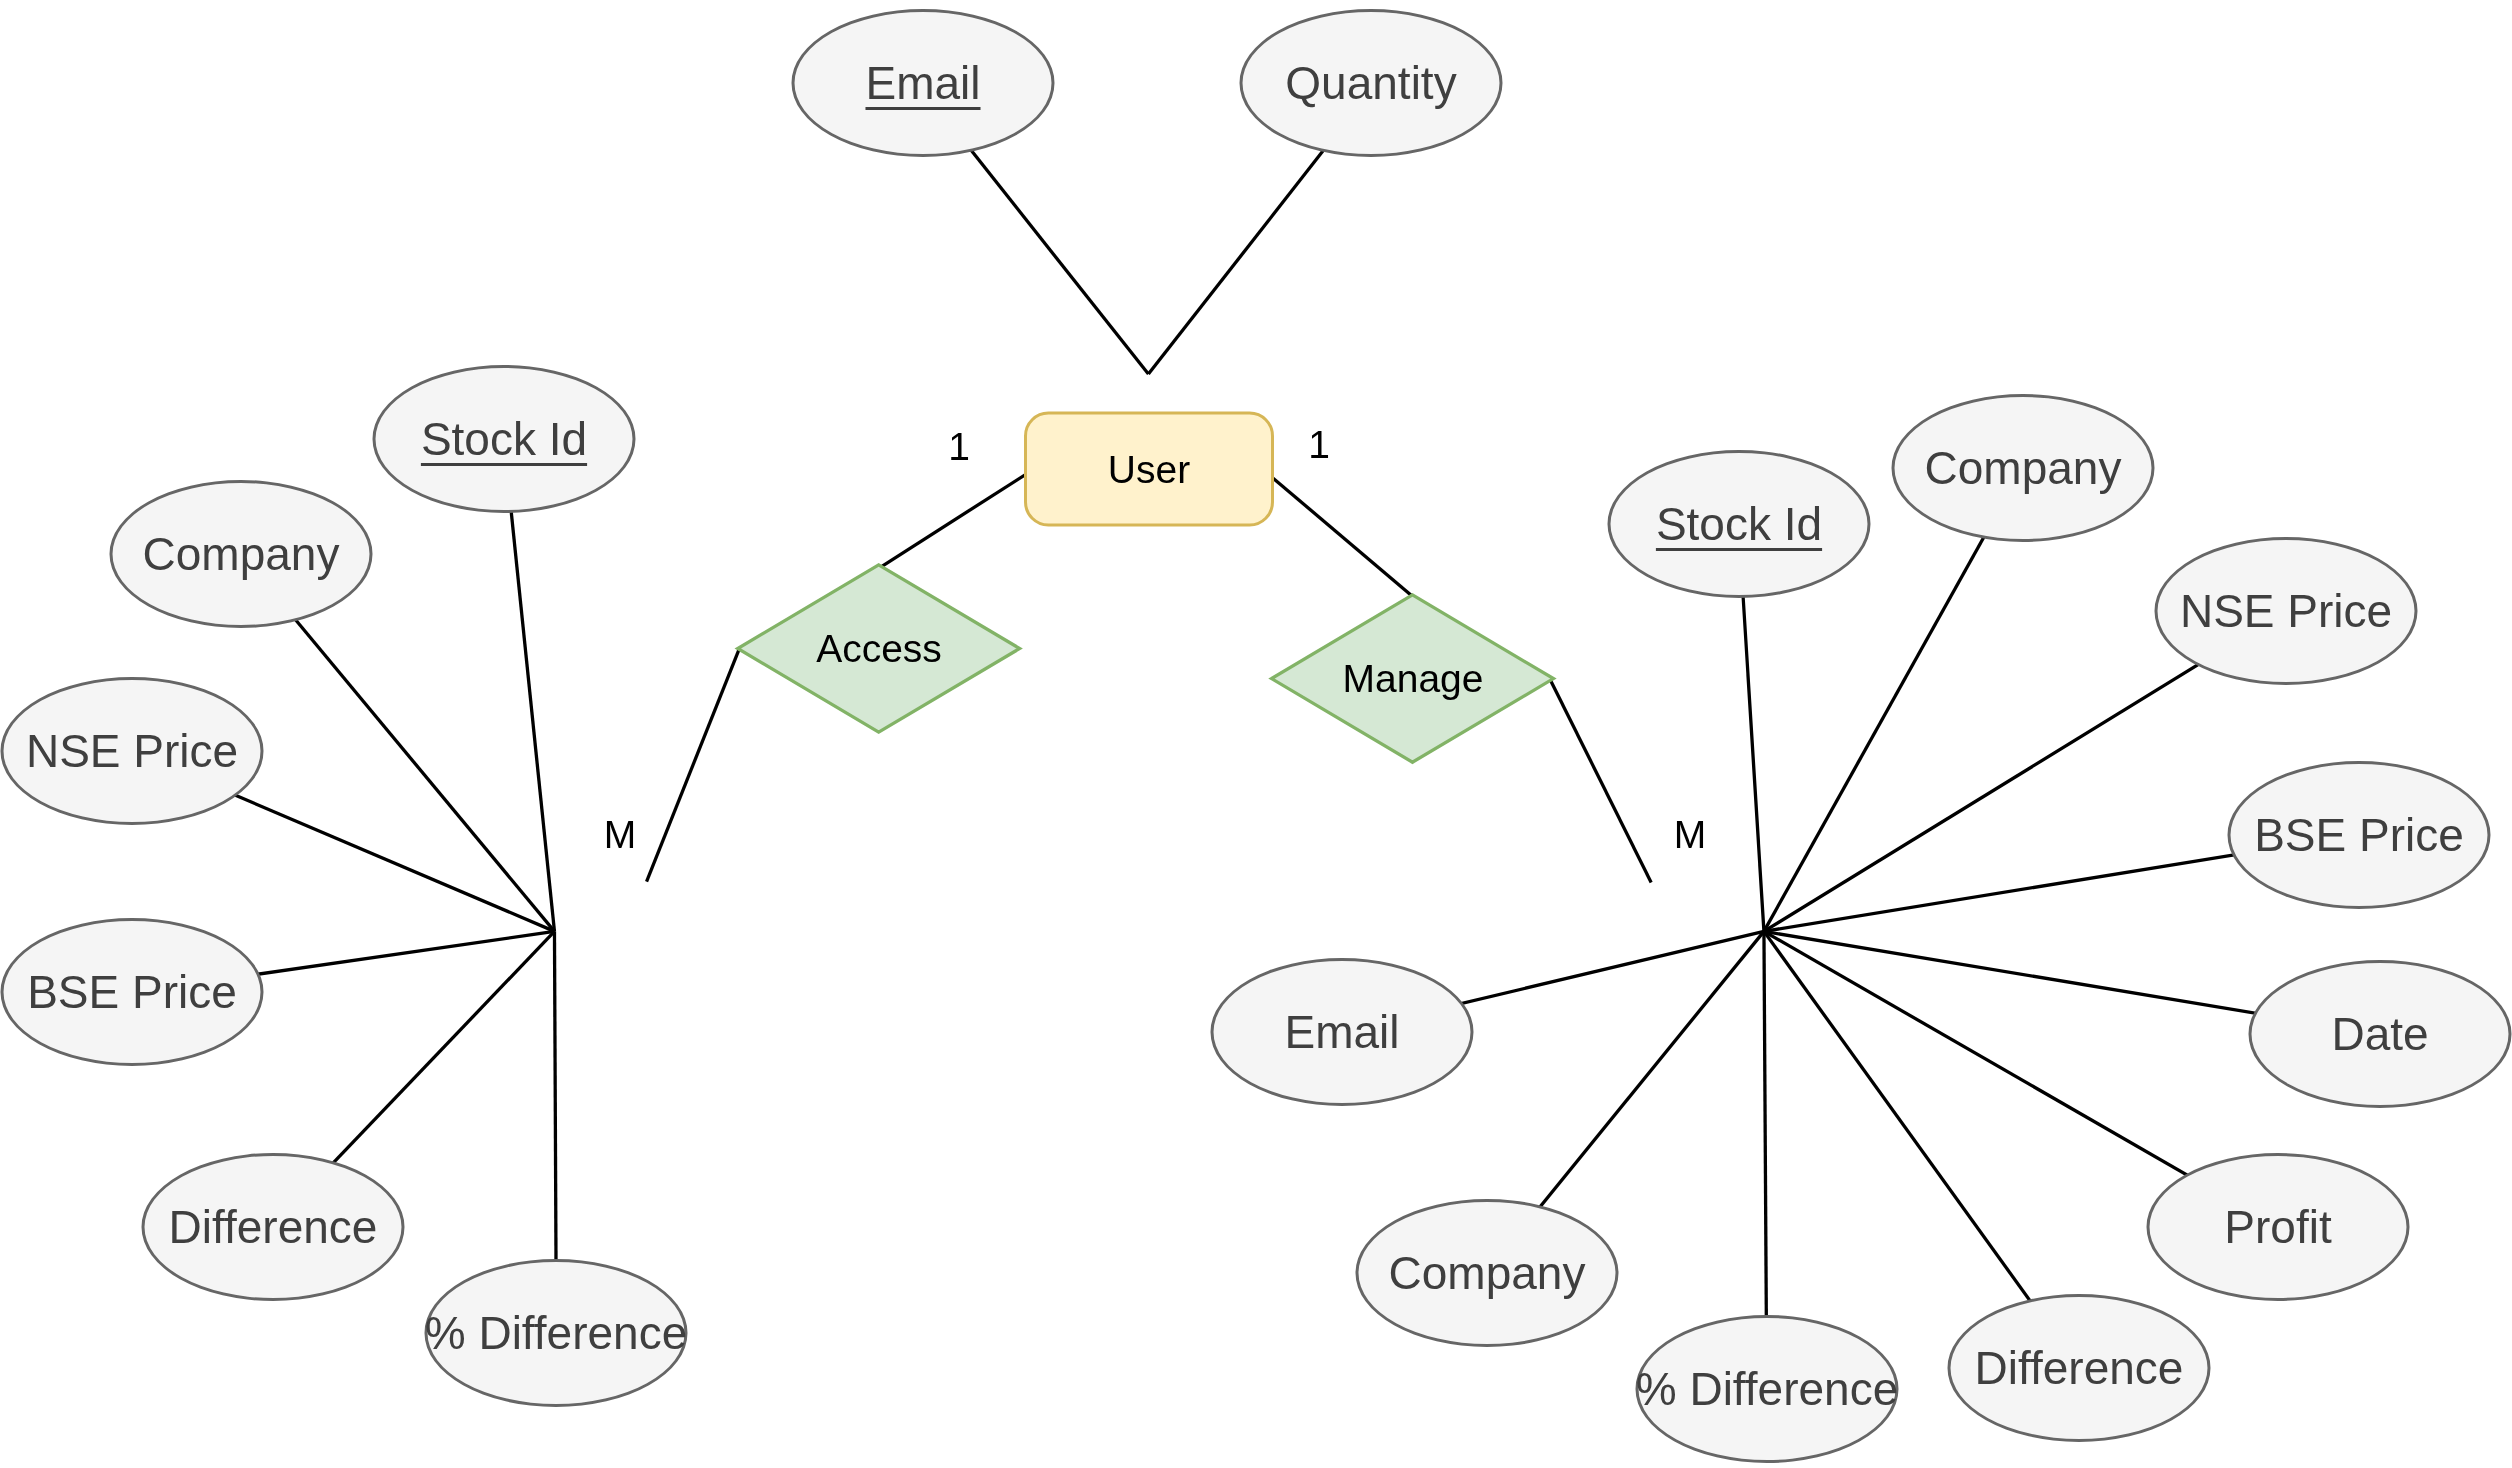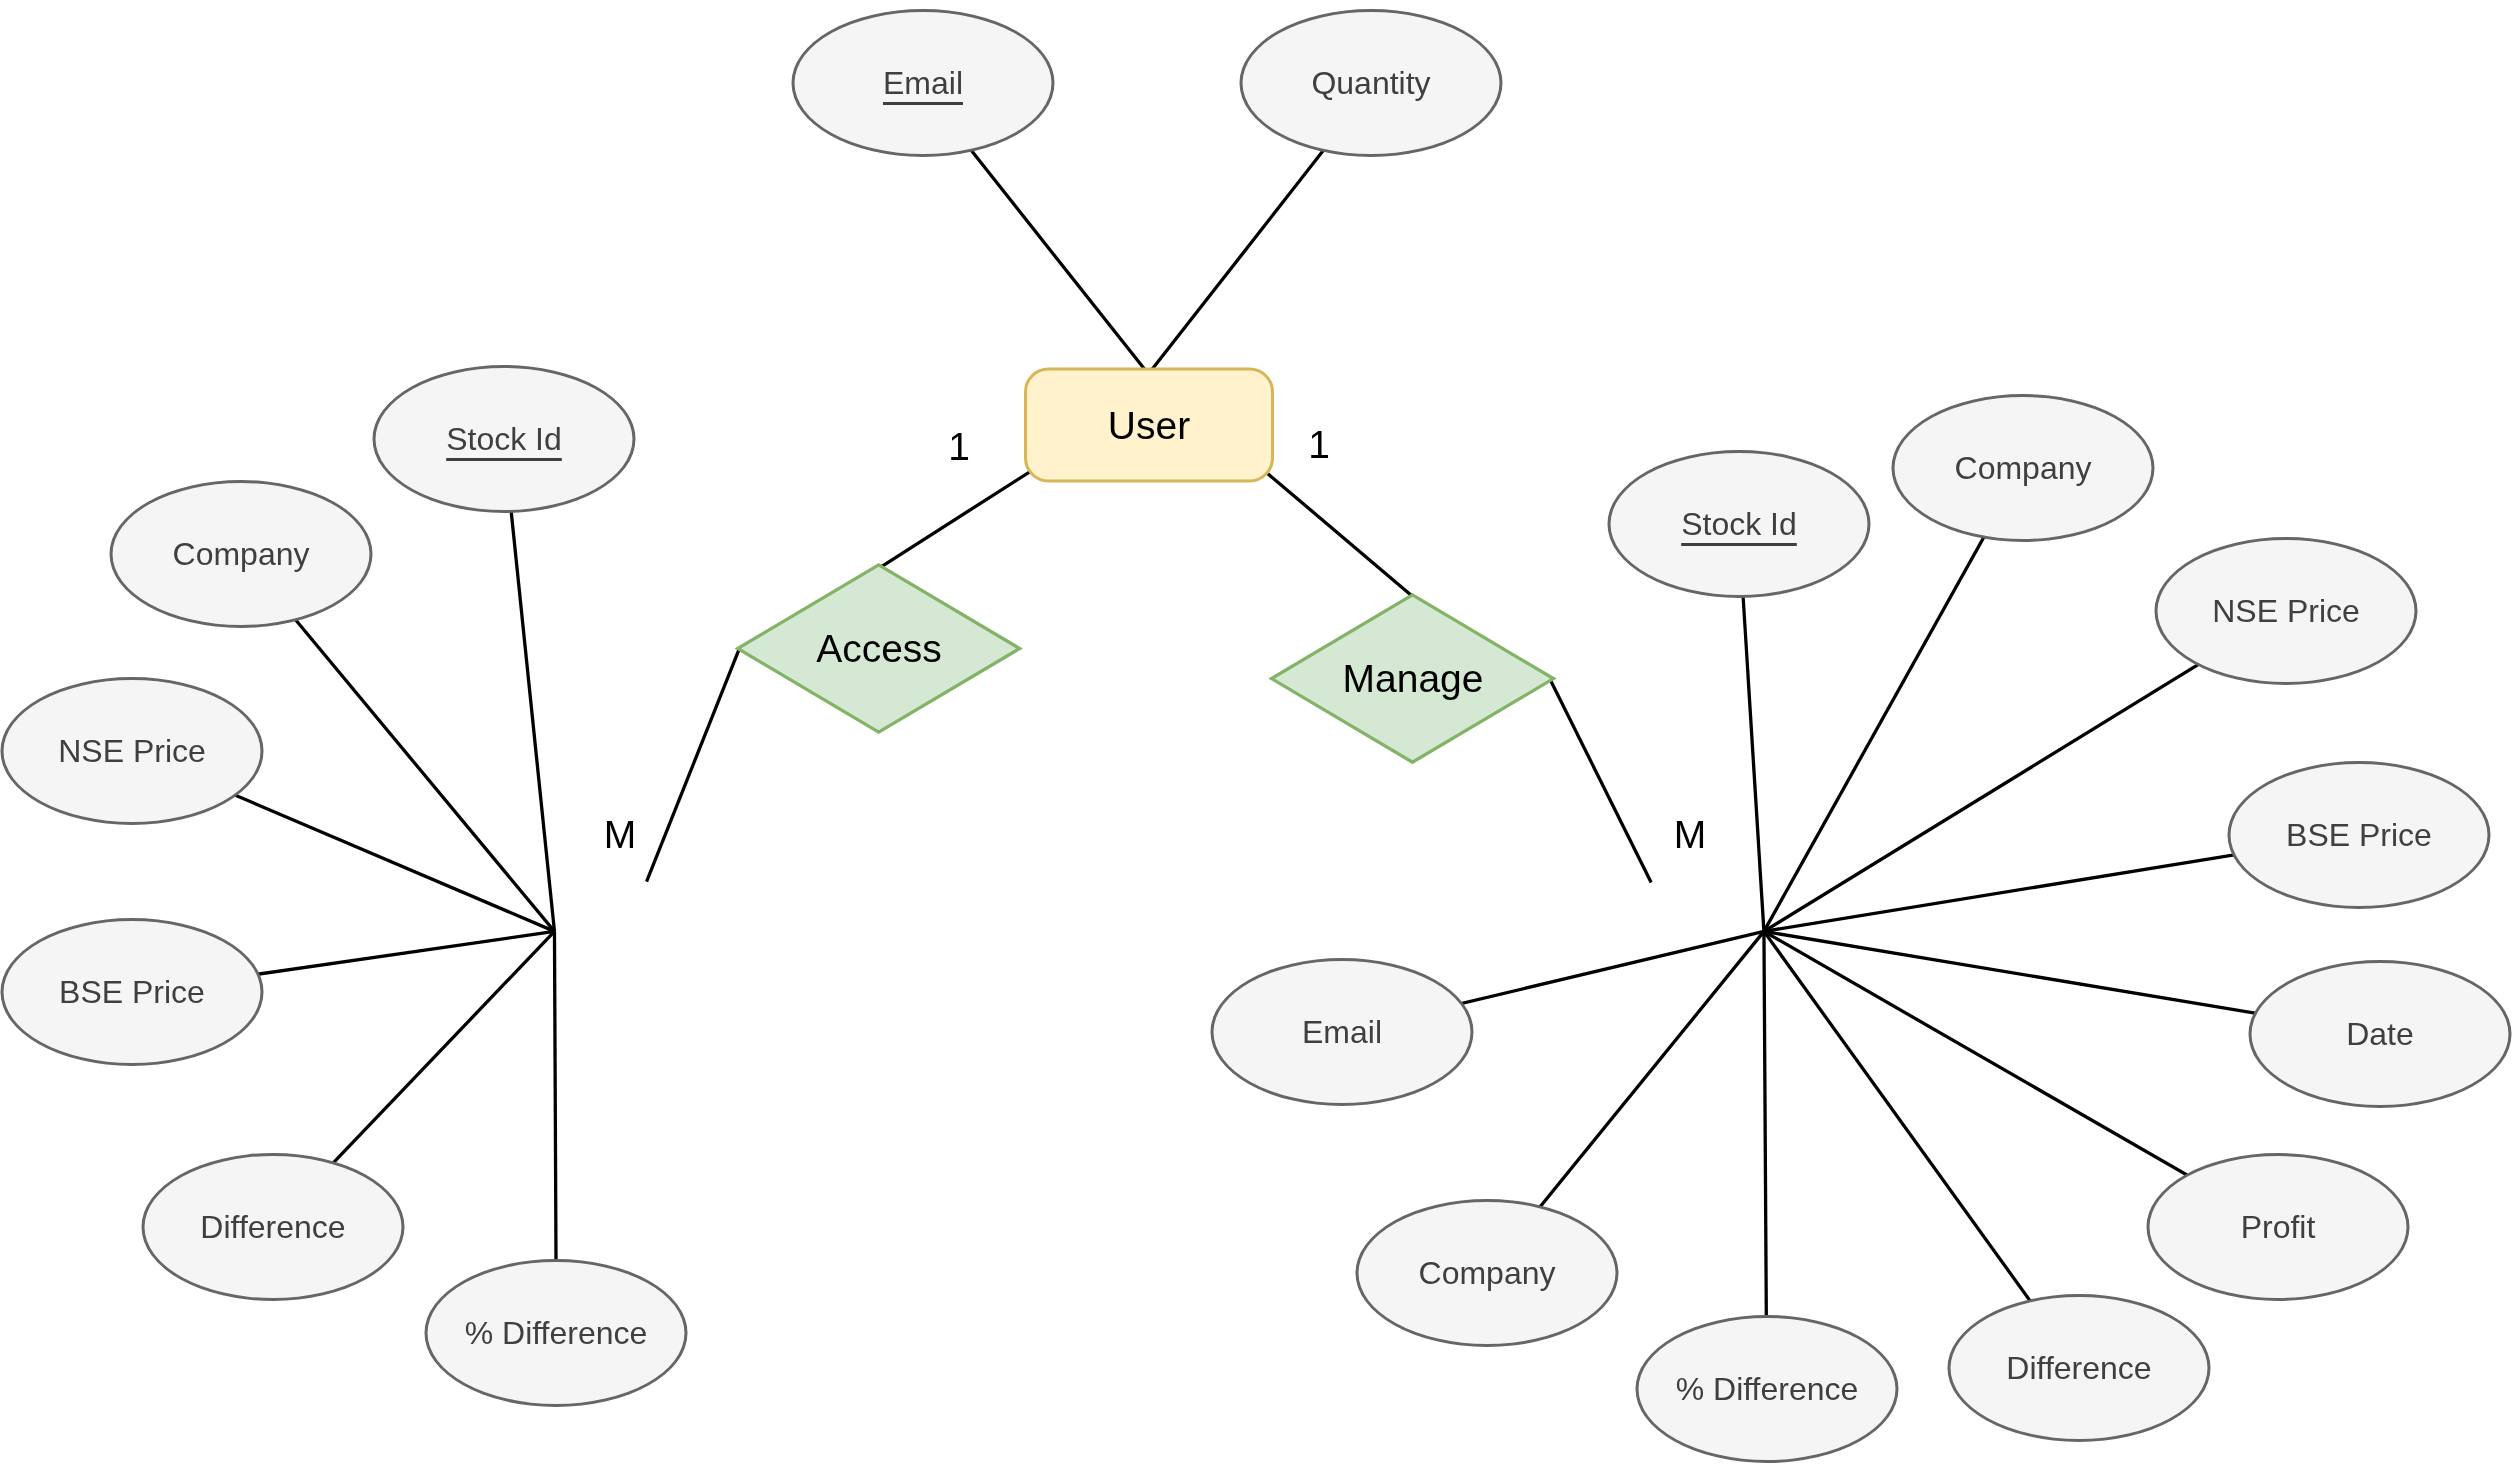--- a/index.html
+++ b/index.html
@@ -22,28 +22,29 @@
     text-align: center;
   }
   .entity {
     width: 250px;
     height: 115px;
     background: #FFF2CC;
     border: 3.3px solid #D6B656;
     border-radius: 24.4px;
     font-size: 39px;
     color: #000000;
+    margin-top: 44px;
   }
   .attr {
     width: 263px;
     height: 148px;
     background: #F5F5F5;
     border: 3.3px solid #666666;
     border-radius: 50%;
-    font-size: 32px;
+    font-size: 46px;
     color: #3F3F3F;
   }
   .attr.key {
     text-decoration: underline;
     text-decoration-thickness: 3.3px;
     text-underline-offset: 7.5px;
   }
   .rel-label, .card {
     position: absolute;
     transform: translate(-50%, -50%);

